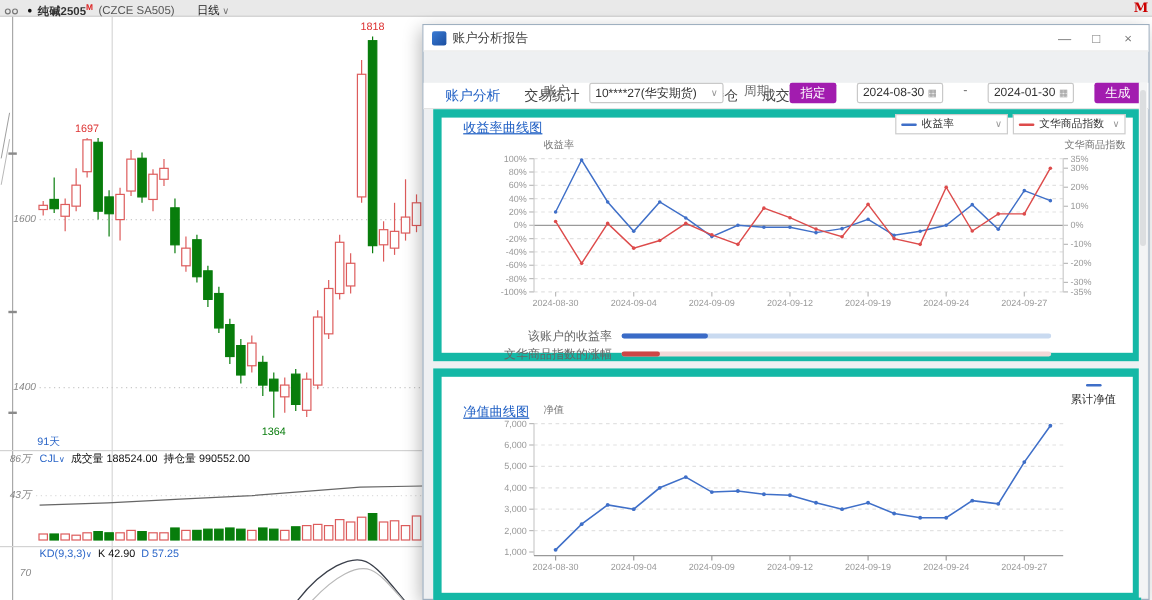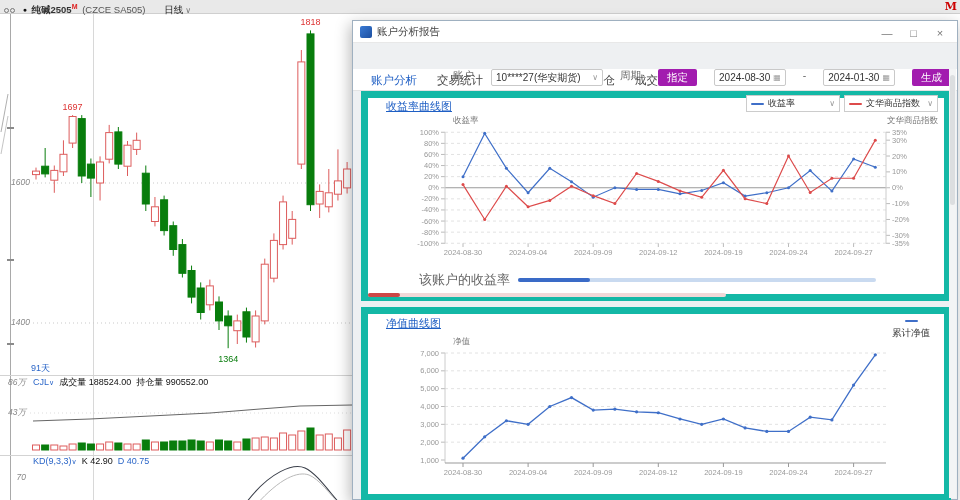--- a/index.html
+++ b/index.html
@@ -54,21 +54,21 @@
   .selbox .caret,.cal{color:#999;font-size:8px;}
   .bluebtn{height:17px;background:#a21caf;color:#fff;border:none;border-radius:2px;font-size:10.5px;padding:0 9px;}
   .card{position:absolute;left:8px;width:590px;background:#fff;border:7px solid #14b8a6;}
   .clink{position:absolute;left:18px;font-size:11px;color:#1f5fc4;text-decoration:underline;}
   .legsel{position:absolute;height:17px;width:94px;border:1px solid #ccc;background:#fff;display:flex;
     align-items:center;gap:4px;padding:0 4px;font-size:9px;color:#333;}
   .dash{display:inline-block;width:13px;height:2px;border-radius:1px;}
   .legsel .caret{margin-left:auto;color:#999;font-size:8px;}
   .leg2{position:absolute;right:14px;top:6px;font-size:9.5px;color:#333;display:flex;align-items:center;gap:5px;flex-direction:column;}
   .prow{position:absolute;left:0;height:12px;display:flex;align-items:center;}
-  .plabel{width:150px;text-align:right;font-size:13px;color:#666;padding-right:8px;}
+  .plabel{width:150px;text-align:right;font-size:10px;color:#666;padding-right:8px;}
   .ptrack{position:relative;width:358px;height:4px;border-radius:2px;}
   .pfill{position:absolute;left:0;top:0;height:4px;border-radius:2px;}
   .dscroll{position:absolute;right:1px;top:48px;bottom:1px;width:7px;background:#f3f4f5;}
   .dthumb{position:absolute;left:1px;top:6px;width:5px;height:130px;background:#dcdee0;border-radius:3px;}
   svg{position:absolute;overflow:visible;}
   svg text{font-family:"Liberation Sans","DejaVu Sans",sans-serif;}
 </style>
 </head>
 <body>
 
@@ -220,21 +220,21 @@
       <rect x="325.3" y="59" width="7" height="16" fill="#fff" stroke="#dd5c5c" stroke-width="1"></rect>
       <rect x="334.45" y="63" width="7" height="12" fill="#fff" stroke="#dd5c5c" stroke-width="1"></rect>
       <rect x="343.6" y="55" width="7" height="20" fill="#fff" stroke="#dd5c5c" stroke-width="1"></rect>
       <polyline points="33,46 90,44 150,41 210,38 260,34 300,31 352,30" fill="none" stroke="#666" stroke-width="1"></polyline>
     </svg>
 
   <div class="paneline" style="top:455px"></div>
   <div class="kdhdr" style="top:456px">
     <span class="ind"><span>KD(9,3,3)</span><span style="font-size:7px">∨</span></span>
     &nbsp;<span>K 42.90</span>
-    &nbsp;<span class="blue-val">D 40.75</span>
+    &nbsp;<span class="blue-val">D 57.25</span>
   </div>
   <div class="axlab" style="left:2px;top:472px">70</div>
   <svg id="kd" width="352" height="35" style="left:0;top:465px">
       <path d="M246,38 C270,6 294,-2 305,3 C316,8 327,24 341,40" fill="none" stroke="#3a3f4a" stroke-width="1.1"></path>
       <path d="M256,40 C280,13 298,6 309,10 C319,14 329,28 342,42" fill="none" stroke="#b9b9b9" stroke-width="1"></path>
     </svg>
 
   <div id="dlg">
     <div class="dtitle">
       <span class="dicon"></span>
@@ -399,28 +399,29 @@
           <circle cx="485.59999999999997" cy="64.234" r="1.5" fill="#dd4b4b"></circle>
           <circle cx="507.3" cy="26.169999999999995" r="1.5" fill="#dd4b4b"></circle>
         </svg>
       <div class="prow" style="top:176px">
         <div class="plabel">该账户的收益率</div>
         <div class="ptrack" id="pt0" style="background: rgb(201, 218, 240);">
             <div class="pfill" id="pf0" style="background: rgb(58, 107, 199); width: 72px;"></div>
           </div>
       </div>
       <div class="prow" style="top:191px">
+        <div class="plabel">文华商品指数的涨幅</div>
         <div class="ptrack" id="pt1" style="background: rgb(242, 216, 216);">
             <div class="pfill" id="pf1" style="background: rgb(204, 70, 70); width: 32px;"></div>
           </div>
       </div>
     </div>
 
     <div class="card" id="card2" style="top:286px;height:194px">
-      <a class="clink" style="top:2px">净值曲线图</a>
+      <a class="clink" style="top:22px">净值曲线图</a>
       <div class="leg2">
         <span class="dash" id="dash3" style="background: rgb(63, 111, 200);"></span>
         <span>累计净值</span>
       </div>
       <svg id="c2" width="590" height="150" style="left:0;top:20px">
           <text x="85" y="10" font-size="8.5px" fill="#777">净值</text>
           <line x1="77" y1="19" x2="518" y2="19" stroke="#e2e2e2" stroke-dasharray="3 3"></line>
           <line x1="73" y1="19" x2="77" y2="19" stroke="#bbb"></line>
           <text x="71" y="21.5" font-size="7.5px" fill="#999" text-anchor="end">7,000</text>
           <line x1="77" y1="36.83333333333333" x2="518" y2="36.83333333333333" stroke="#e2e2e2" stroke-dasharray="3 3"></line>

